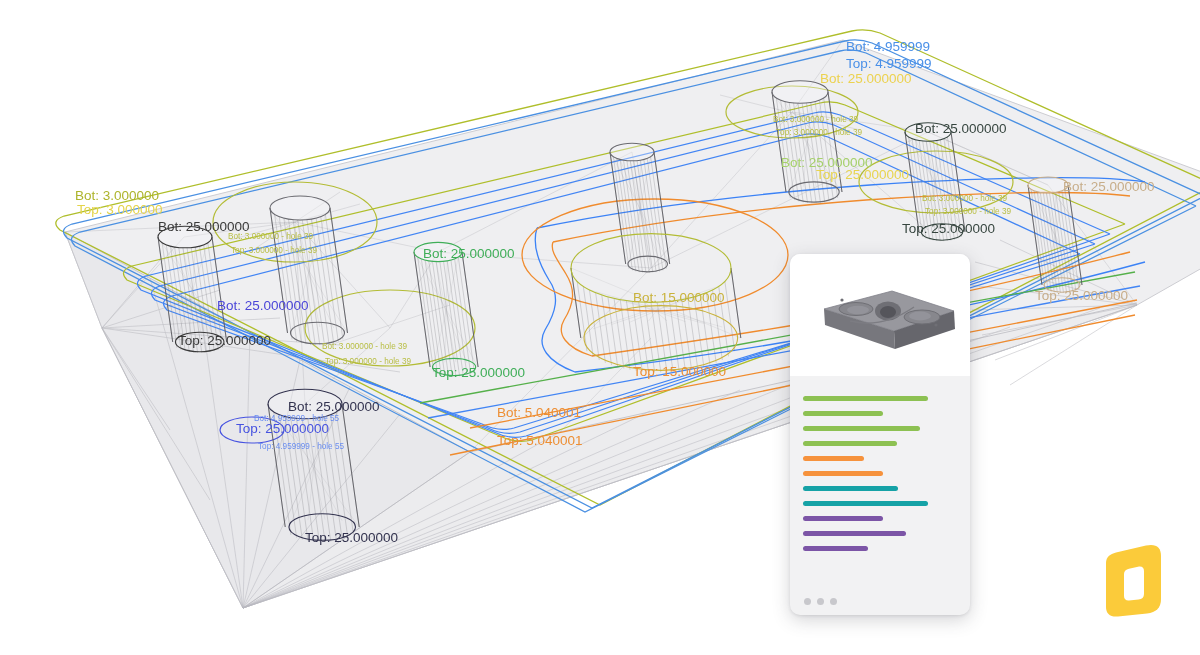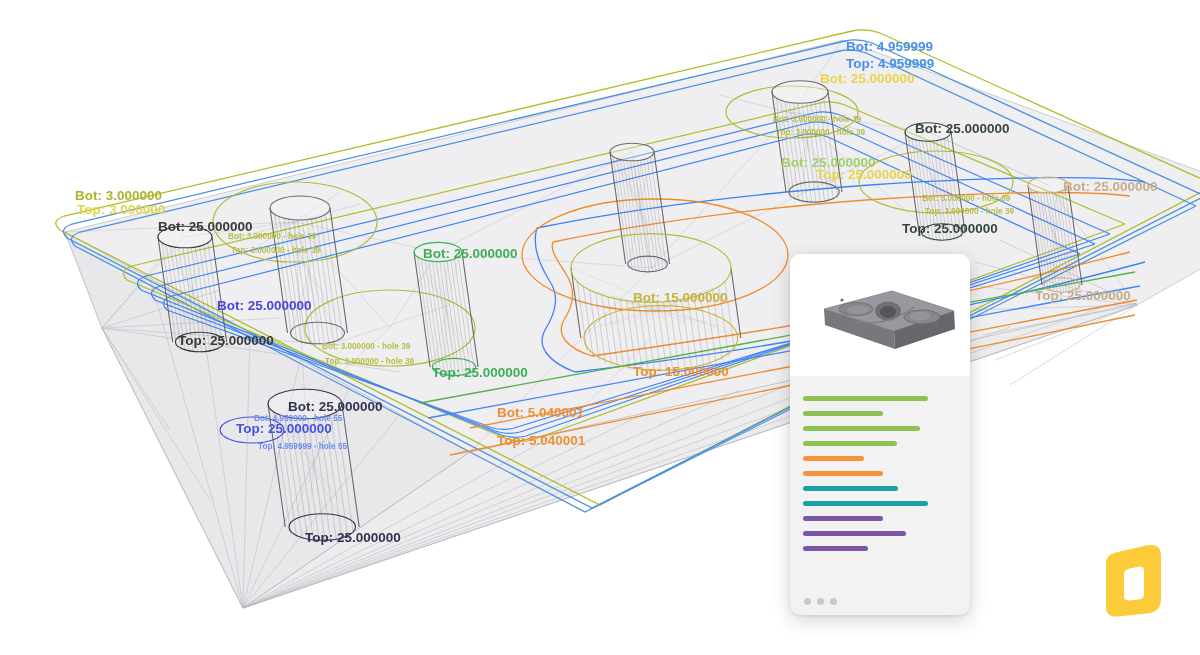--- a/index.html
+++ b/index.html
@@ -1,17 +1,17 @@
 <!DOCTYPE html>
 <html><head>
 <meta charset="utf-8">
 <style>
   html,body{margin:0;padding:0;background:#fff;}
   #stage{position:relative;width:1200px;height:655px;overflow:hidden;background:#fff;
-         font-family:"Liberation Sans",sans-serif;font-weight:bold;}
+         font-family:"Liberation Sans",sans-serif;}
   #scene{position:absolute;left:0;top:0;}
   
   #card{position:absolute;left:790px;top:254px;width:180px;height:361px;background:#f2f2f3;
         border-radius:10px;box-shadow:0 5px 18px rgba(60,60,70,.22), 0 1px 3px rgba(60,60,70,.12);
         overflow:hidden;}
   #card .thumb-wrap{height:122px;background:#ffffff;display:flex;align-items:center;justify-content:center;}
   #card .bars{padding:20px 13px 0 13px;}
   #card .bar{height:5px;border-radius:2.5px;margin-bottom:10px;}
   #card .bar.group-gap{margin-top:9px;}
   #card .dots{position:absolute;left:14px;bottom:10px;display:flex;gap:6px;}

